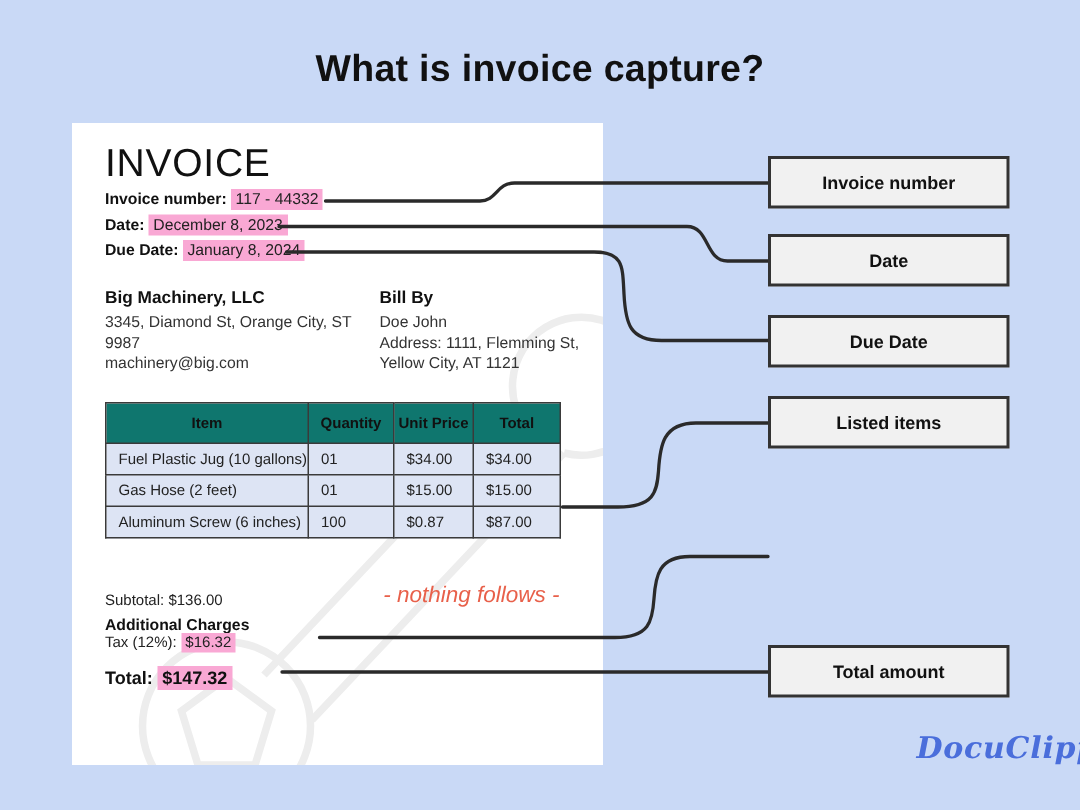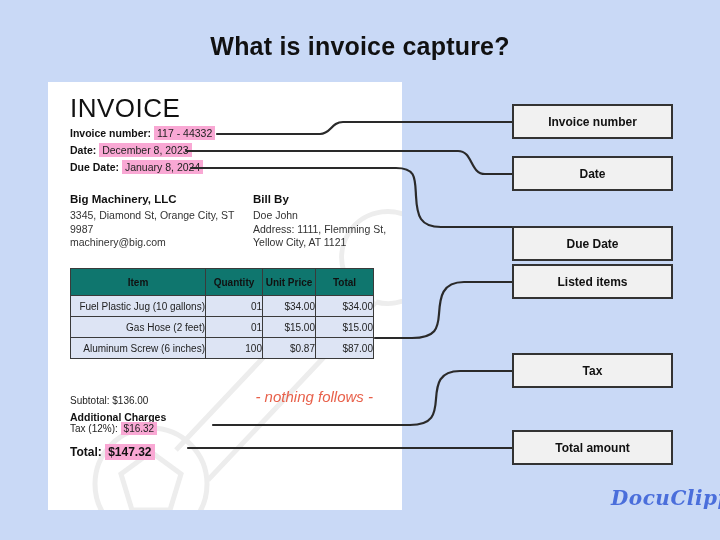--- a/index.html
+++ b/index.html
@@ -44,42 +44,42 @@
 
   table.items {
     position: absolute; left: 22px; top: 186px;
     border-collapse: collapse; table-layout: fixed;
     font-size: 10px; color: #222;
   }
   table.items th, table.items td { border: 1.5px solid #3a3a3a; }
   table.items th {
     background: #0f766e; height: 27px; font-weight: bold; text-align: center; color: #111;
   }
-  table.items td { background: #dde4f4; height: 21px; padding-left: 8px; text-align: right; }
+  table.items td { background: #dde4f4; height: 21px; padding-left: 8px; text-align: left; }
   .col-item { width: 135px; } .col-qty { width: 57px; }
   .col-unit { width: 53px; } .col-total { width: 58px; }
 
   .nothing-follows {
     position: absolute; left: 22px; top: 306px; width: 303px;
     text-align: right; font-size: 15px; font-style: italic; color: #e8604a;
   }
   .sum-line { position: absolute; left: 22px; font-size: 10px; color: #222; white-space: nowrap; }
   .sum-subtotal { top: 313px; }
   .sum-additional { top: 329px; font-size: 10.5px; font-weight: bold; color: #111; }
   .sum-tax { top: 337px; padding-top: 4px; }
   .sum-total { top: 363px; font-size: 12px; font-weight: bold; color: #111; }
 
   
   .callout {
     position: absolute; left: 512px; width: 161px; height: 35px;
     background: #f1f1f1; border: 2px solid #333;
     display: flex; align-items: center; justify-content: center;
     font-size: 12px; font-weight: bold; color: #111; z-index: 6;
   }
-  .c1 { top: 104px; } .c2 { top: 156px; } .c3 { top: 210px; margin-top: 16px; }
+  .c1 { top: 104px; } .c2 { top: 156px; } .c3 { top: 210px; }
   .c4 { top: 264px; } .c5 { top: 353px; } .c6 { top: 430px; }
 
   
   .connectors { position: absolute; inset: 0; z-index: 5; pointer-events: none; }
   .connectors path { fill: none; stroke: #2a2a2a; stroke-width: 2.2; stroke-linecap: round; stroke-linejoin: round; }
 
   
   .logo {
     position: absolute; left: 576px; top: 486px; width: 140px;
     font-family: "DejaVu Serif", serif; font-style: italic; font-weight: bold;
@@ -203,22 +203,19 @@
   </div>
   <div class="callout c1">
     <span>Invoice number</span>
   </div>
   <div class="callout c3">
     <span>Due Date</span>
   </div>
   <div class="callout c4">
     <span>Listed items</span>
   </div>
-  <div class="callout c5">
-    <span>Tax</span>
-  </div>
   <div class="callout c6">
     <span>Total amount</span>
   </div>
 
   <div class="logo">DocuClipper</div>
 
 </div>
 
 </body></html>

